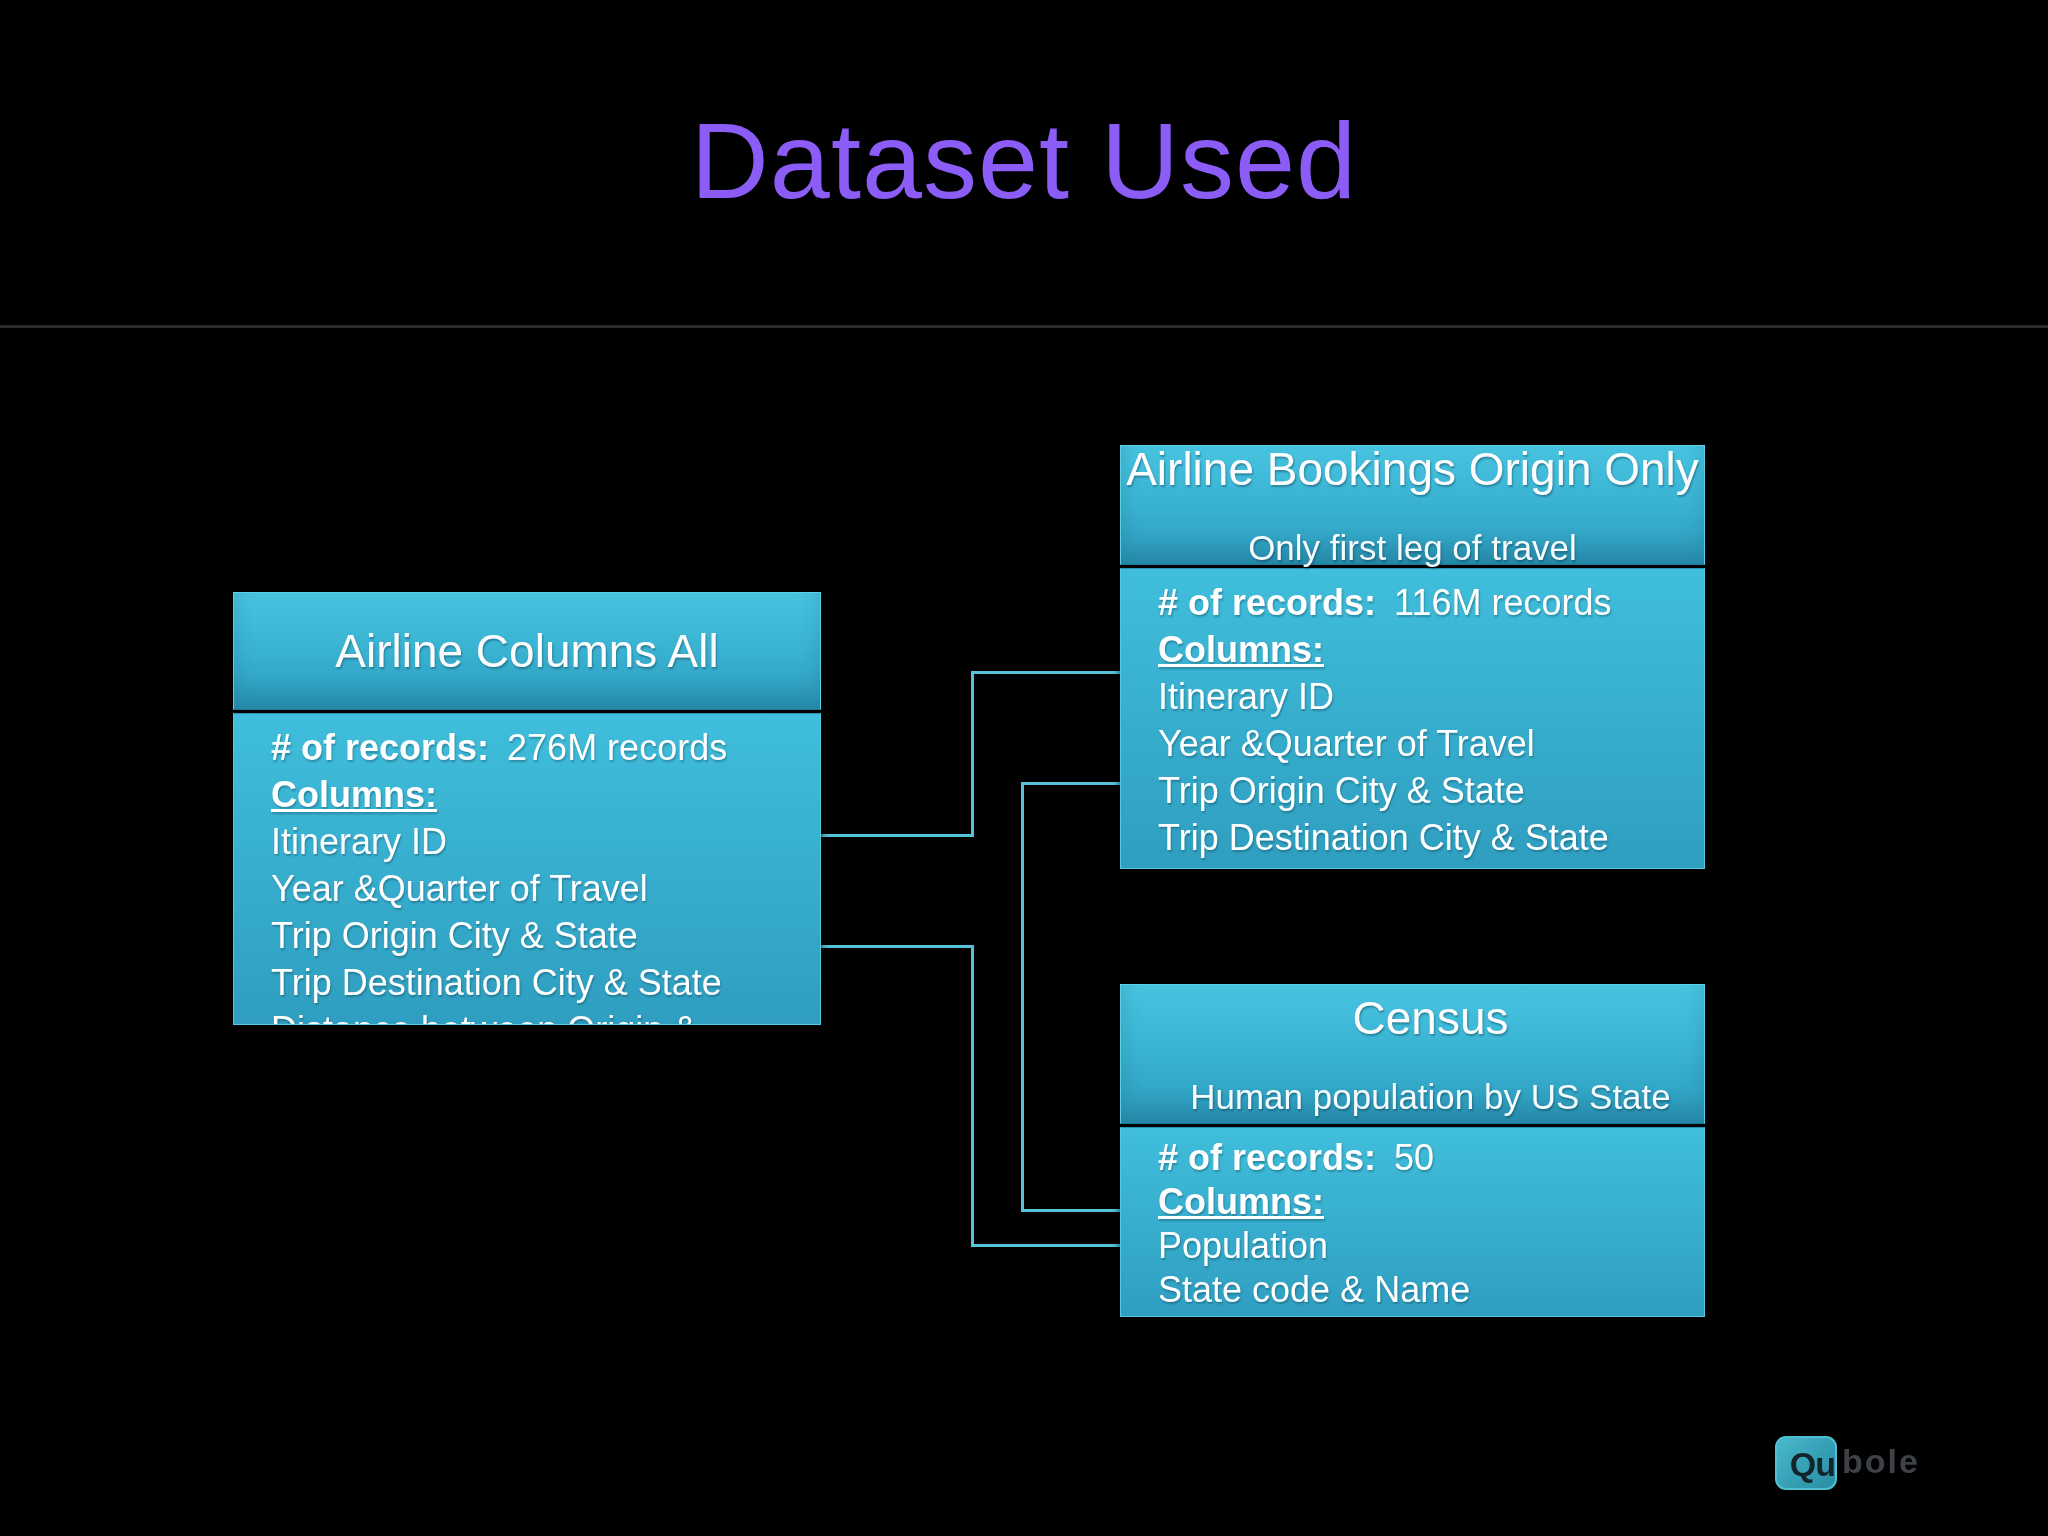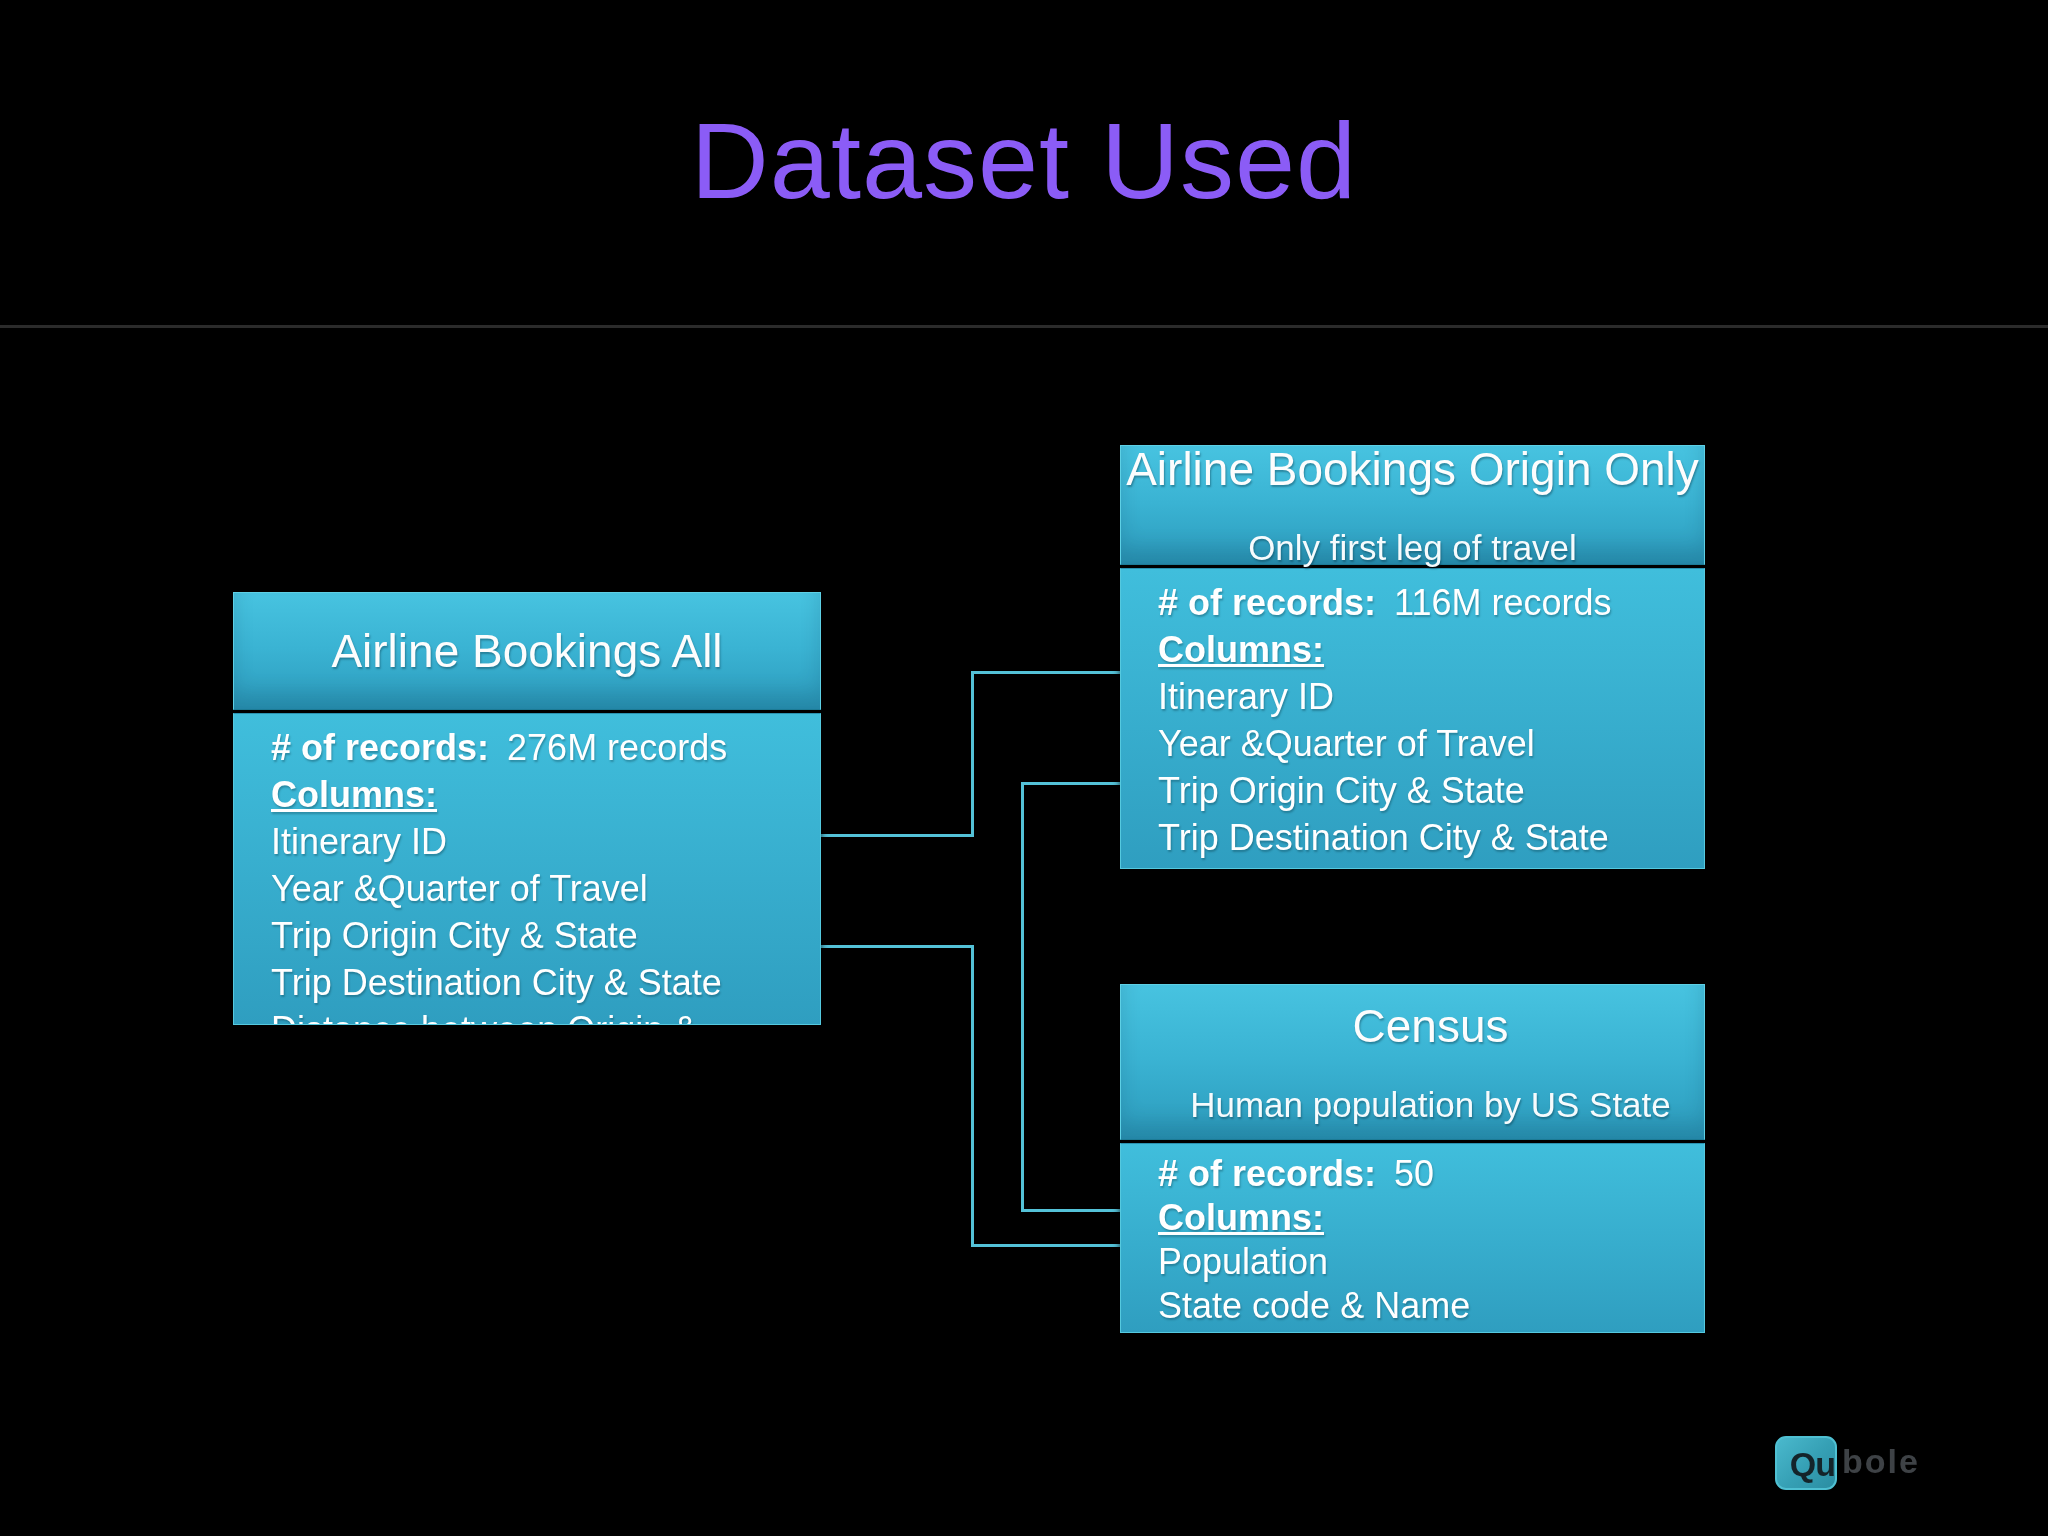--- a/index.html
+++ b/index.html
@@ -67,21 +67,21 @@
   
   #box-airline-all        { left: 233px; top: 592px;  width: 588px; }
   #box-airline-all    .ebox-header { height: 118px; }
   #box-airline-all    .ebox-body   { height: 312px; }
 
   #box-airline-origin     { left: 1120px; top: 445px; width: 585px; }
   #box-airline-origin .ebox-header { height: 120px; }
   #box-airline-origin .ebox-body   { height: 301px; }
 
   #box-census             { left: 1120px; top: 984px; width: 585px; }
-  #box-census         .ebox-header { height: 156px; padding-left: 36px; }
+  #box-census         .ebox-header { height: 140px; padding-left: 36px; }
   #box-census         .ebox-body   { height: 190px; }
 
   
   .conn { position: absolute; background: #54c2d8; z-index: 1; }
 
   
   .logo {
     position: absolute;
     left: 1775px; top: 1436px;
     display: flex; align-items: center;
@@ -124,21 +124,21 @@
   <div class="conn" style="left:820px; top:945px; width:154px; height:3px;"></div>
   <div class="conn" style="left:971px; top:945px; width:3px; height:302px;"></div>
   <div class="conn" style="left:971px; top:1244px; width:150px; height:3px;"></div>
 
   <div class="conn" style="left:1021px; top:782px; width:100px; height:3px;"></div>
   <div class="conn" style="left:1021px; top:782px; width:3px; height:430px;"></div>
   <div class="conn" style="left:1021px; top:1209px; width:100px; height:3px;"></div>
 
   <div class="ebox" id="box-airline-all">
     <div class="ebox-header">
-      <div class="ebox-title">Airline Bookings All</div>
+      <div class="ebox-title">Airline Columns All</div>
     </div>
     <div class="ebox-body">
       <div>
         <span class="records-label"># of records:</span><span class="records-value">276M records</span>
       </div>
       <div class="columns-label">Columns:</div>
       <div>Itinerary ID</div>
       <div>Year &amp;Quarter of Travel</div>
       <div>Trip Origin City &amp; State</div>
       <div>Trip Destination City &amp; State</div>

